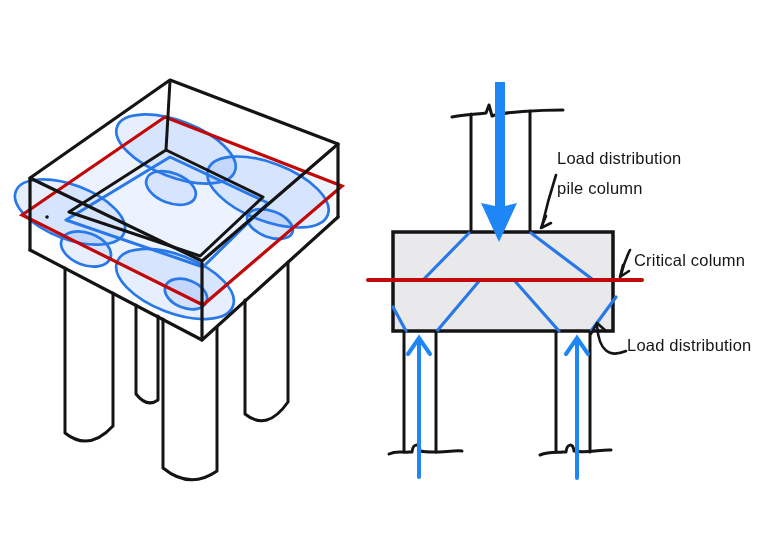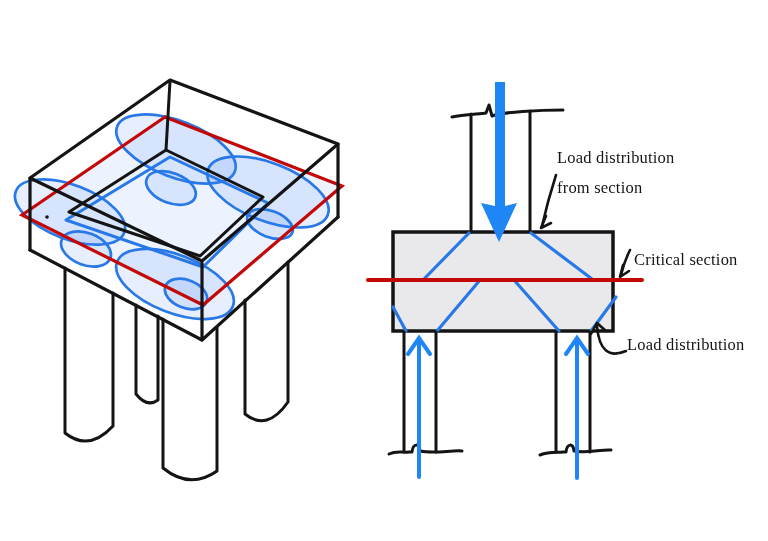--- a/index.html
+++ b/index.html
@@ -11,21 +11,21 @@
     font-family:"Liberation Sans","DejaVu Sans",sans-serif;
   }
   .canvas svg{position:absolute;left:0;top:0;}
   .hand-label{
     position:absolute;
     color:#151515;
     font-size:16.5px;
     line-height:30px;
     letter-spacing:0.2px;
     white-space:nowrap;
-    font-family:Liberation Serif, serif;
+    font-family:Liberation Sans, sans-serif;
   }
   
   .ink{stroke:#141414;fill:none;stroke-linecap:round;stroke-linejoin:round;}
   .blue{stroke:#2878e8;fill:none;stroke-linecap:round;stroke-linejoin:round;}
   .red{stroke:#c30808;fill:none;stroke-linecap:round;}
 </style>
 </head>
 <body>
 
 <div class="canvas">
@@ -128,22 +128,22 @@
         <path d="M630,250 Q624,262 621,275"></path>
         <path d="M620,277 L623,265 M620,277 L629,271"></path>
         <path d="M626,351 Q600,362 597,326"></path>
         <path d="M597,323 L591,334 M597,323 L606,331"></path>
       </g>
     </g>
   </svg>
 
   <div class="hand-label" style="left:557px;top:143px;">
     <div>Load distribution</div>
-    <div>from section</div>
+    <div>pile column</div>
   </div>
 
-  <div class="hand-label" style="left:634px;top:245px;">Critical section</div>
+  <div class="hand-label" style="left:634px;top:245px;">Critical column</div>
 
   <div class="hand-label" style="left:627px;top:330px;">
     <div>Load distribution</div>
   </div>
 
 </div>
 
 </body></html>

